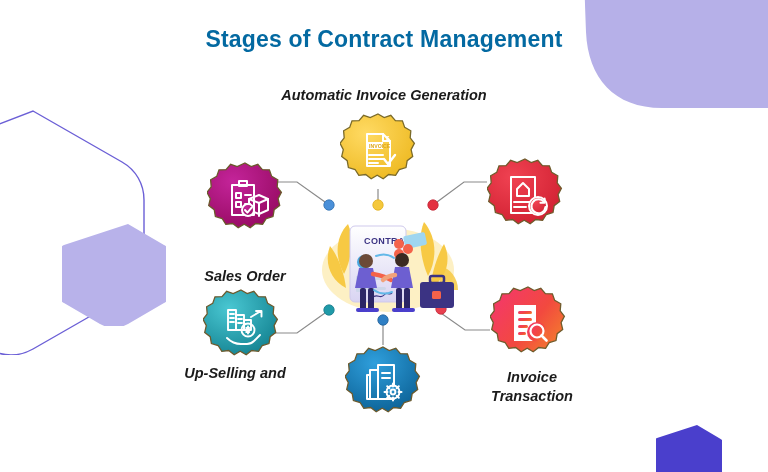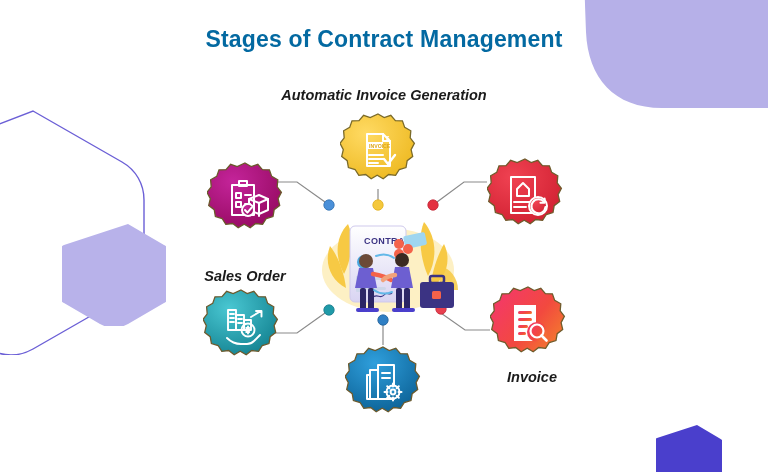--- a/index.html
+++ b/index.html
@@ -303,20 +303,22 @@
   <div class="label" id="label-invoice">
     <span class="ln">Automatic Invoice Generation</span>
   </div>
 
   <div class="label" id="label-sales">
     <span class="ln">Sales Order</span>
   </div>
 
 
   <div class="label" id="label-upselling">
+    <span class="ln">Up-Selling and</span>
   </div>
 
   <div class="label" id="label-renewal-transaction">
     <span class="ln">Invoice</span>
+    <span class="ln">Transaction</span>
   </div>
 
 
 </div>
 
 </body></html>

